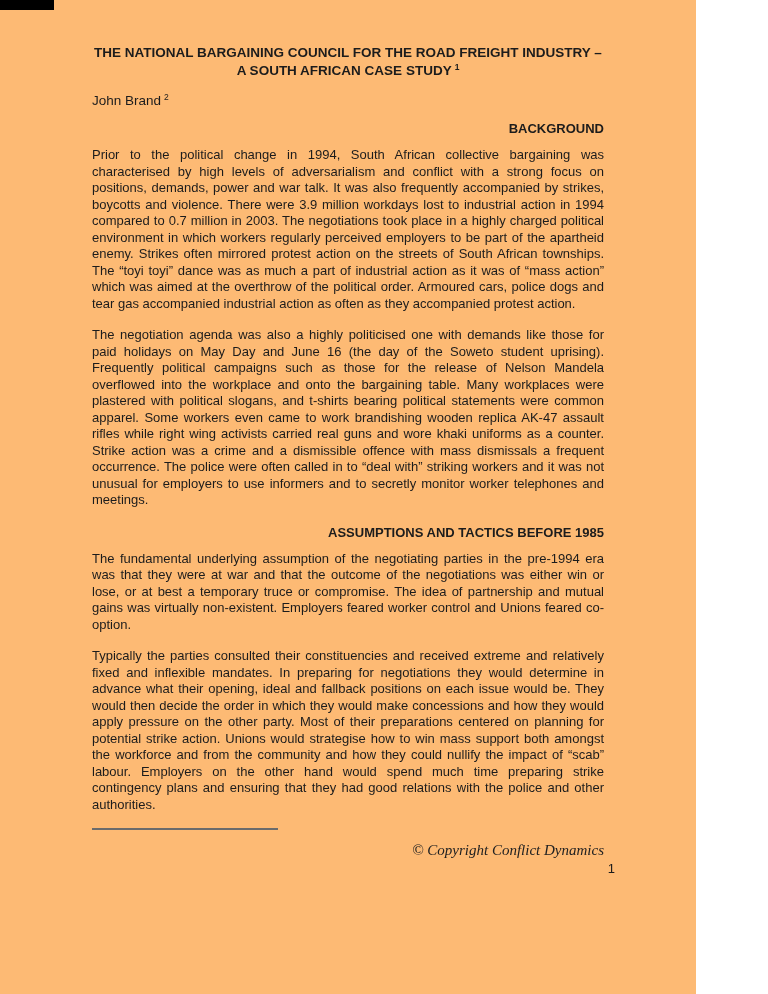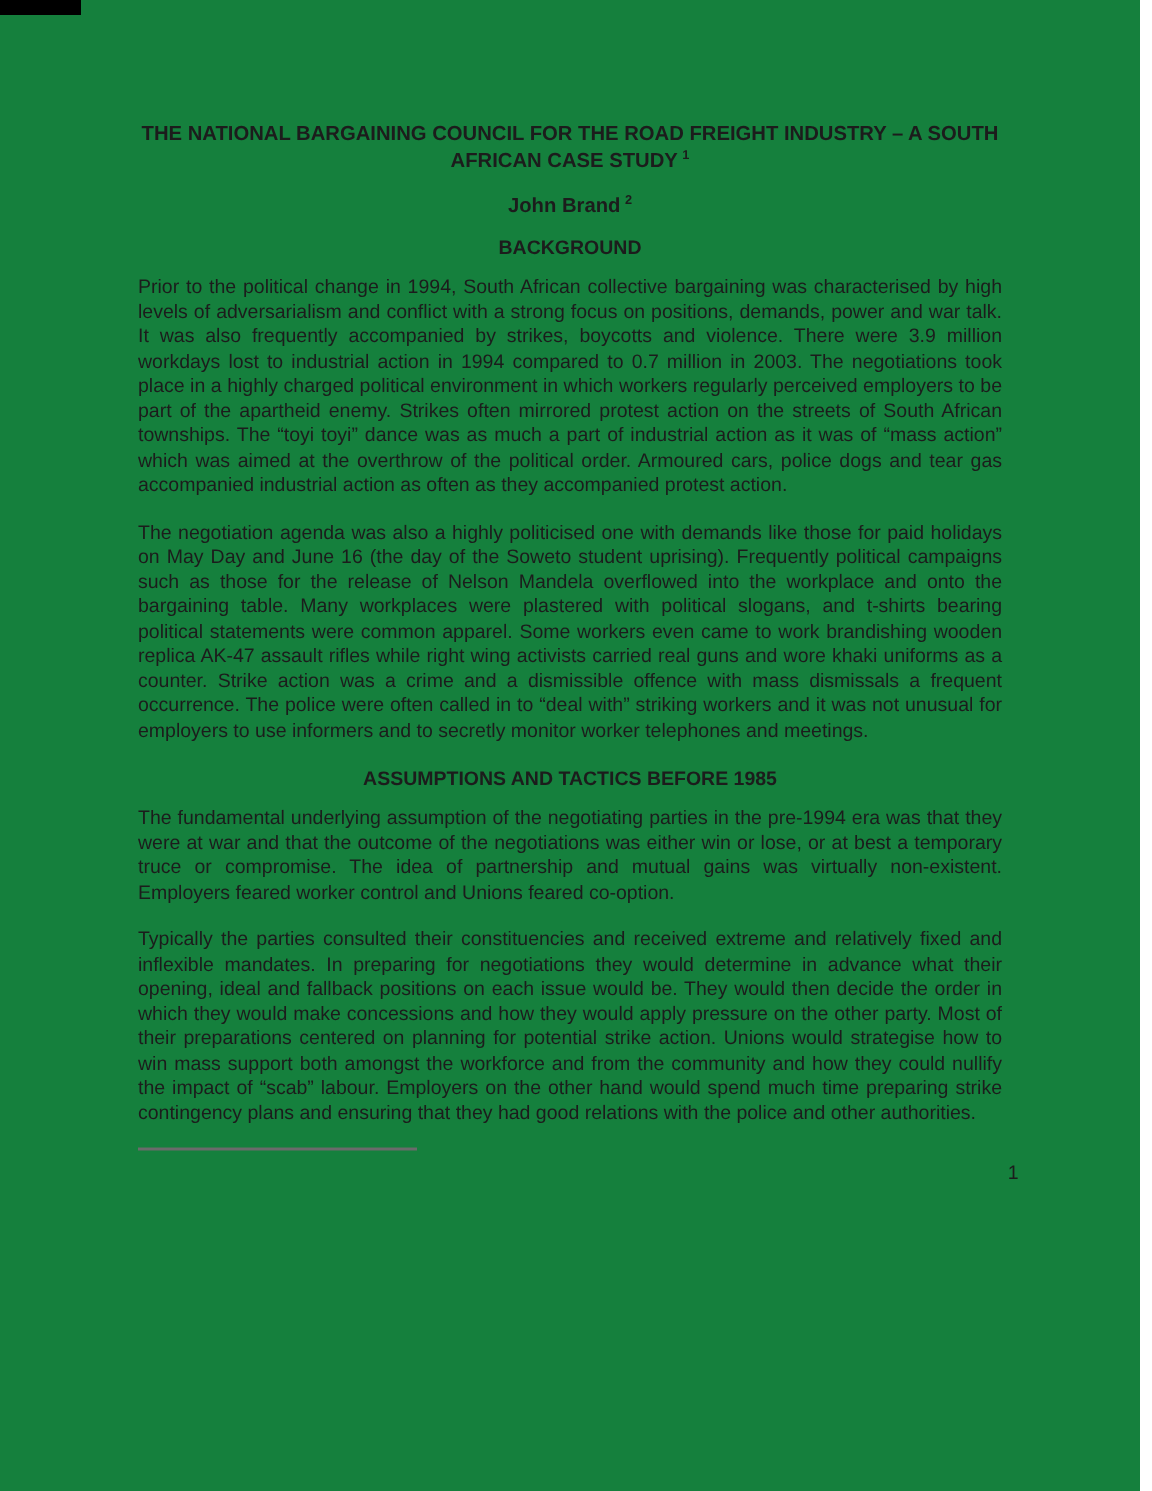--- a/index.html
+++ b/index.html
@@ -2,25 +2,25 @@
 <html><head>
 <meta charset="utf-8">
 <style>
   html, body {
     margin: 0;
     padding: 0;
     background: #ffffff;
   }
   .page {
     position: relative;
-    width: 760px;
+    width: 696px;
     height: 994px;
     box-sizing: border-box;
-    background: #15803d;
-    padding: 80px 92px 0 92px;
+    background: #fdba74;
+    padding: 44px 92px 0 92px;
     overflow: hidden;
     font-family: "Liberation Sans", sans-serif;
     color: #1c1c1c;
     -webkit-font-smoothing: antialiased;
   }
   .scan-artifact {
     position: absolute;
     top: 0;
     left: 0;
     width: 54px;
@@ -31,29 +31,29 @@
     margin: 0 0 12px 0;
     font-size: 13.5px;
     line-height: 18px;
     font-weight: bold;
     text-align: center;
   }
   .byline {
     margin: 0 0 10px 0;
     font-size: 13.5px;
     line-height: 18px;
-    font-weight: bold;
-    text-align: center;
+    font-weight: normal;
+    text-align: left;
   }
   .heading {
     margin: 0 0 10px 0;
     font-size: 13px;
     line-height: 17px;
     font-weight: bold;
-    text-align: center;
+    text-align: right;
   }
   .body-para {
     margin: 1px 0 15px 0;
     font-size: 13px;
     line-height: 16.5px;
     text-align: justify;
   }
   sup.fn-ref {
     font-size: 8.5px;
     vertical-align: super;
@@ -116,16 +116,17 @@
 
   <p class="body-para">The fundamental underlying assumption of the negotiating parties in the pre-1994 era was that they were at war and that the outcome of the negotiations was either win or lose, or at best a temporary truce or compromise.  The idea of partnership and mutual gains was virtually non-existent.  Employers feared worker control and Unions feared co-option.</p>
 
   <p class="body-para">Typically the parties consulted their constituencies and received extreme and relatively fixed and inflexible mandates.  In preparing for negotiations they would determine in advance what their opening, ideal and fallback positions on each issue would be.  They would then decide the order in which they would make concessions and how they would apply pressure on the other party.  Most of their preparations centered on planning for potential strike action.  Unions would strategise how to win mass support both amongst the workforce and from the community and how they could nullify the impact of “scab” labour.  Employers on the other hand would spend much time preparing strike contingency plans and ensuring that they had good relations with the police and other authorities.</p>
 
   <div class="footnote-rule"></div>
 
   <div class="footnotes">
   </div>
 
+  <div class="copyright">© Copyright Conflict Dynamics</div>
 
   <div class="page-number">1</div>
 
 </div>
 
 </body></html>

